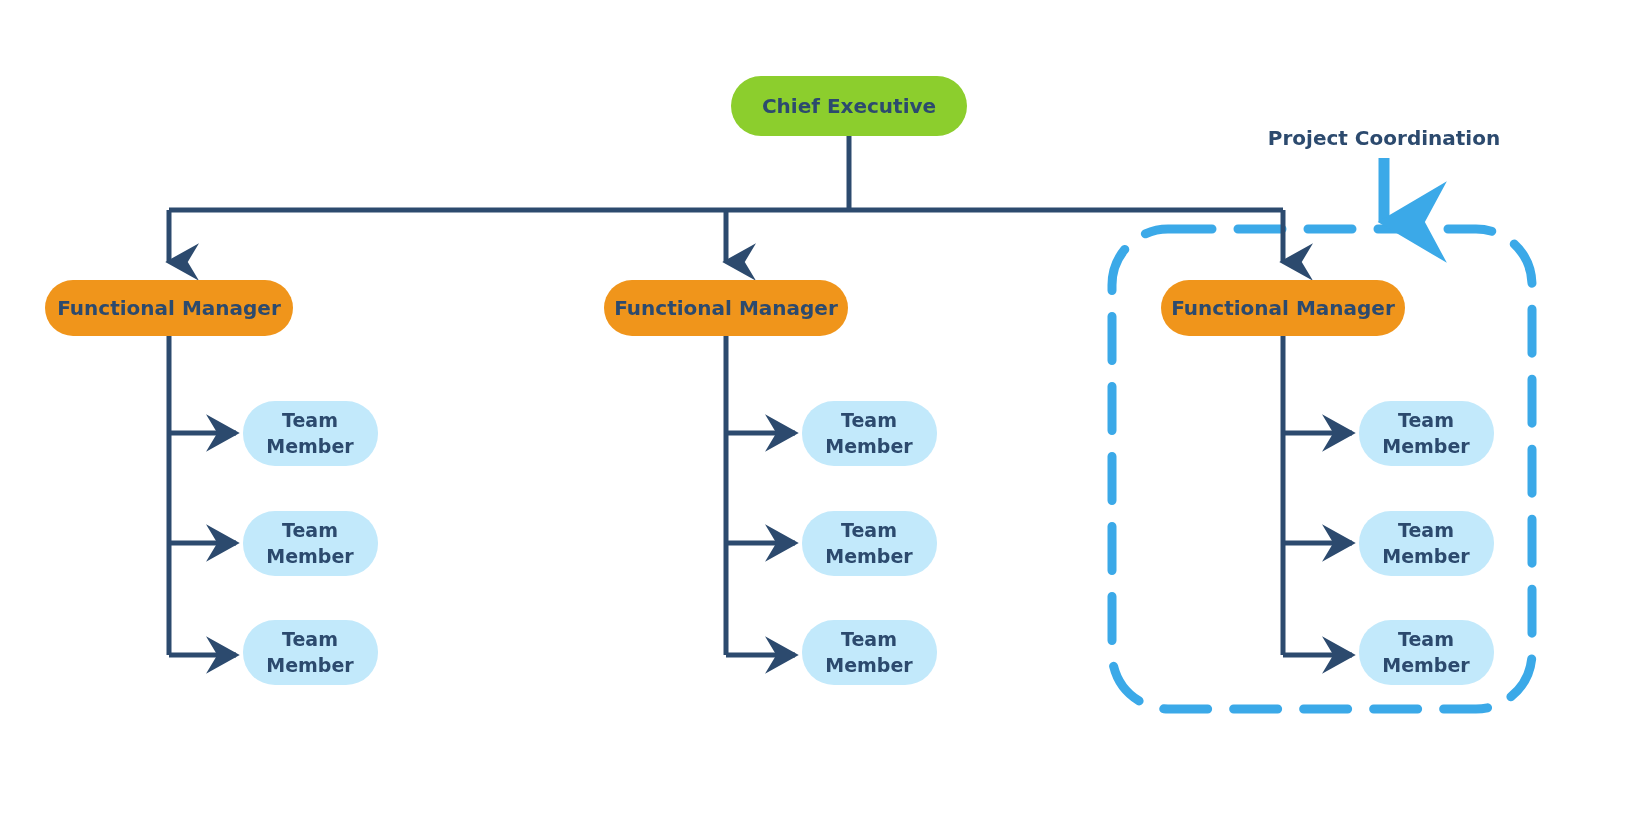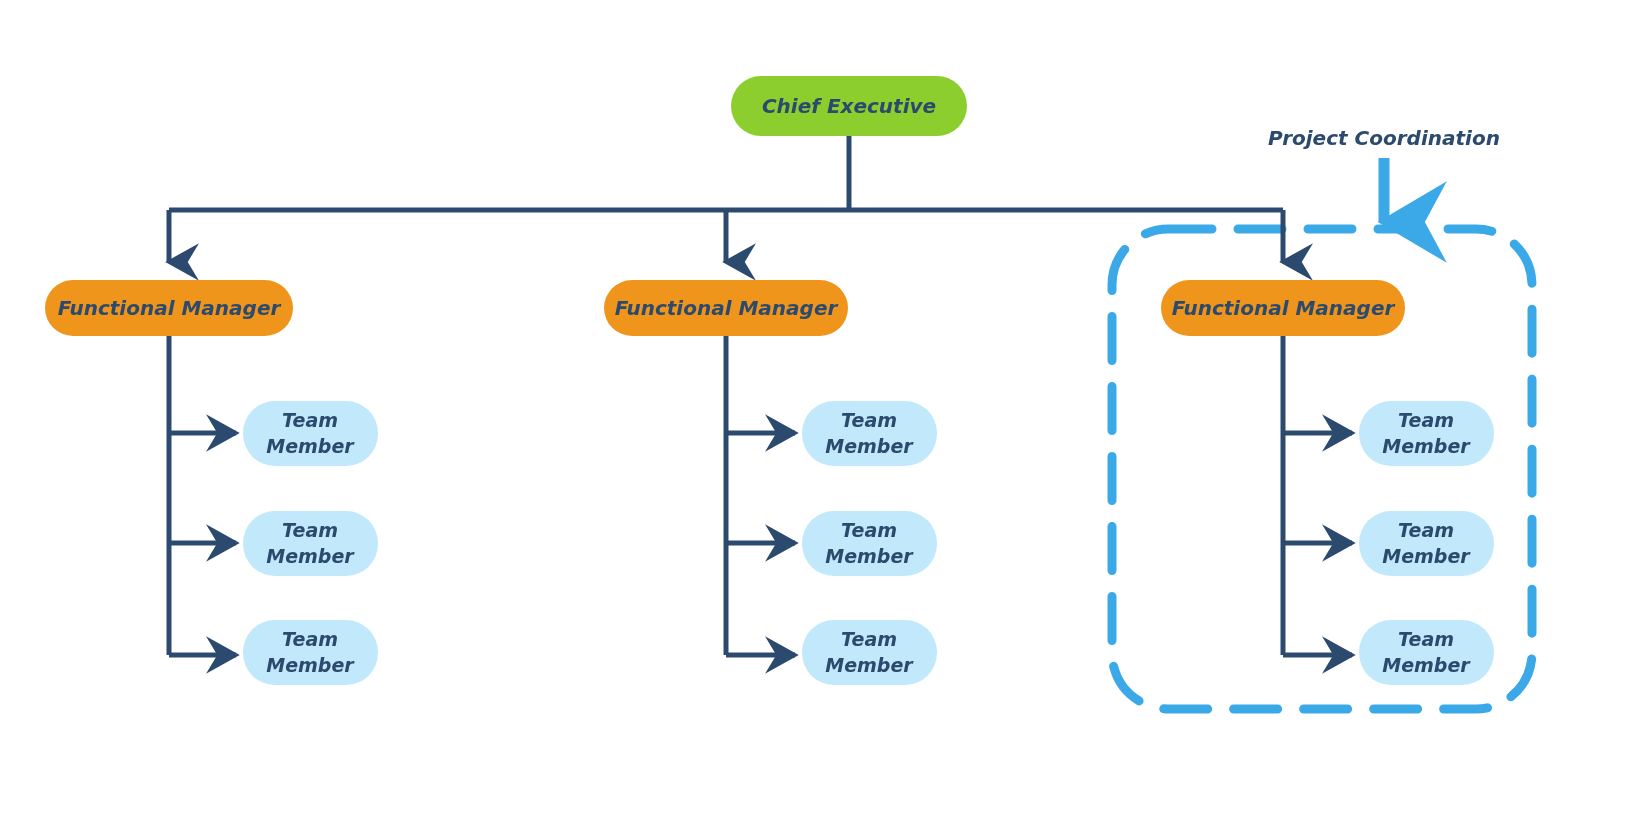--- a/index.html
+++ b/index.html
@@ -11,21 +11,20 @@
     width: 1640px;
     height: 820px;
     font-family: "DejaVu Sans", sans-serif;
     overflow: hidden;
   }
   #chart-root {
     position: relative;
     width: 1456px;
     height: 820px;
     background: #ffffff;
-    font-style: italic;
   }
   svg.diagram {
     position: absolute;
     top: 0;
     left: 0;
     width: 1640px;
     height: 820px;
     display: block;
   }
   .node-label {

